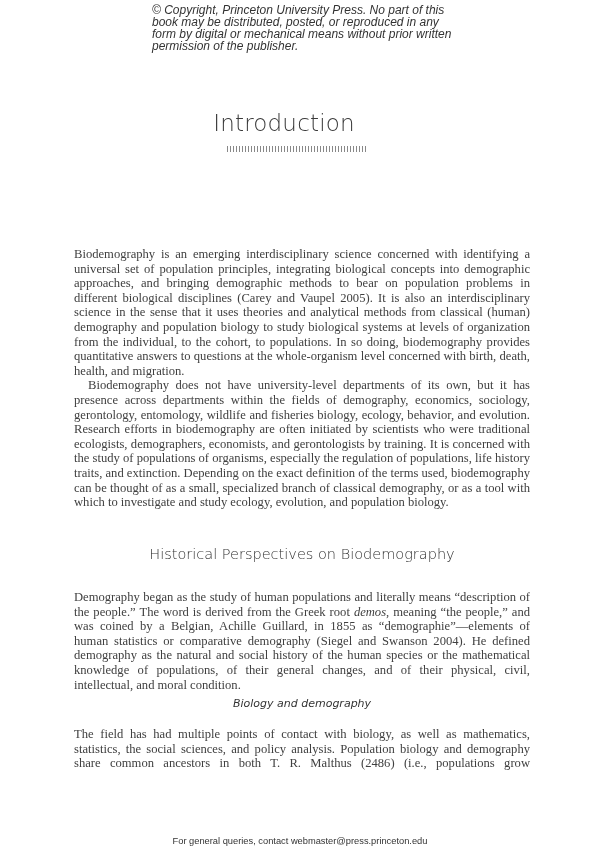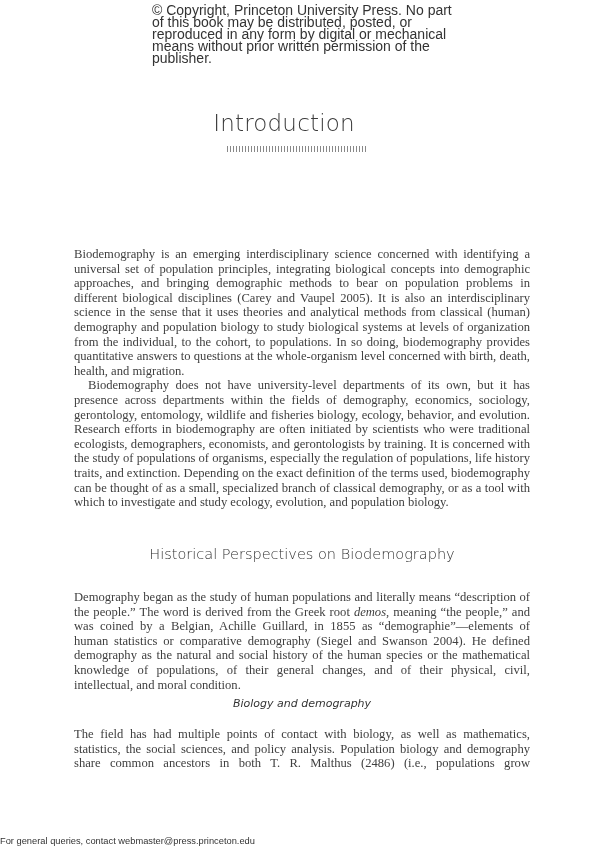--- a/index.html
+++ b/index.html
@@ -1,19 +1,19 @@
 <!DOCTYPE html>
 <html><head>
   <meta charset="utf-8">
   <style>
     html, body { margin: 0; padding: 0; background: #ffffff; }
     body { width: 600px; height: 857px; position: relative; overflow: hidden; color: #2a2a2a; }
     .copyright {
       position: absolute; left: 152px; top: 4px; width: 300px;
-      font-family: "Liberation Sans", sans-serif; font-size: 14px; line-height: 12px; color: #333;
+      font-family: "Liberation Sans", sans-serif; font-size: 12px; line-height: 12px; color: #333; font-style: italic;
     }
     .chapter-title {
       position: absolute; left: 0; width: 568px; top: 110px; text-align: center;
       font-family: "DejaVu Sans", sans-serif; font-weight: 200; font-size: 23px; color: #3a3a3a;
       letter-spacing: 0.2px;
     }
     .ornament {
       position: absolute; left: 227px; top: 146px; width: 139px; height: 6px;
       background: repeating-linear-gradient(90deg, #888 0 1px, #fff 1px 3px);
     }
@@ -32,21 +32,21 @@
     #para-block-1 { top: 247px; }
     #para-block-2 { top: 590px; }
     #para-block-3 { top: 727px; }
     .section-heading {
       position: absolute; left: 2px; width: 600px; text-align: center;
       font-family: "DejaVu Sans", sans-serif; font-weight: 300; font-size: 14.5px; color: #333;
     }
     #heading-historical { top: 546px; }
     #heading-biology { top: 697px; font-style: italic; font-size: 11px; }
     .footer {
-      position: absolute; left: 0; width: 600px; top: 836px; text-align: left;
+      position: absolute; left: 0; width: 600px; top: 836px; text-align: center;
       font-family: "Liberation Sans", sans-serif; font-size: 9.3px; color: #333;
     }
   </style>
 </head>
 <body>
 
 <div class="copyright">© Copyright, Princeton University Press. No part of this book may be distributed, posted, or reproduced in any form by digital or mechanical means without prior written permission of the publisher.</div>
 
 <div class="chapter-title">Introduction</div>
 <div class="ornament"></div>

